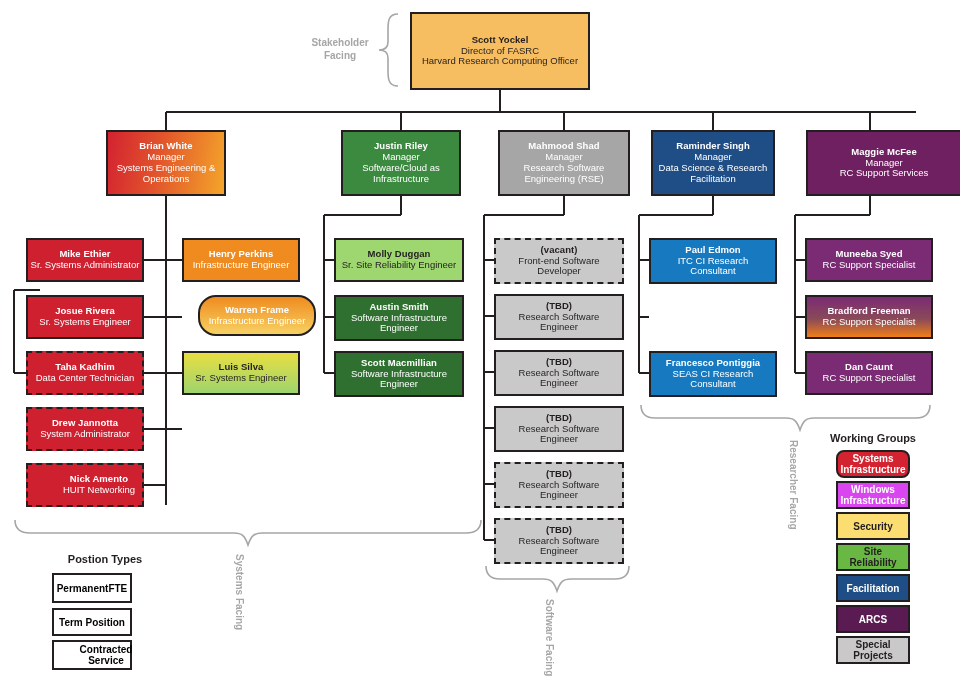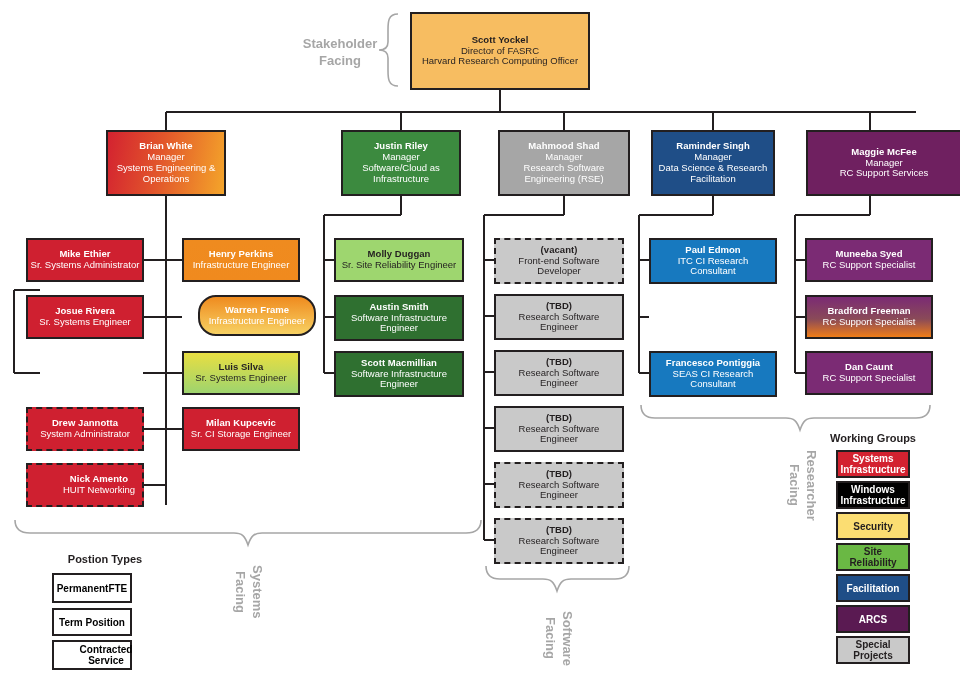--- a/index.html
+++ b/index.html
@@ -46,21 +46,21 @@
   .b-solid  { border-style: solid; }
   .b-dash   { border-style: dashed; border-width: 2.5px; }
   .b-dot    { border-style: dashed; border-width: 2px; padding-left: 28px; }
 
   .txt-white { color: #ffffff; }
   .txt-dark  { color: #231f20; }
 
   .sidelabel {
     position: absolute;
     color: #a6a6a6;
-    font-size: 13px;
+    font-size: 10px;
     font-weight: bold;
     text-align: center;
     z-index: 4;
   }
   .sidelabel.vert {
     writing-mode: vertical-rl;
     text-orientation: mixed;
     line-height: 1.25;
   }
   .legend-title {
@@ -228,44 +228,44 @@
   </div>
 
   <div class="node b-solid txt-white" style="left:26px; top:238px; width:118px; height:44px; background:#cf2030;">
     <div class="nm">Mike Ethier</div>
     <div class="rl">Sr. Systems Administrator</div>
   </div>
   <div class="node b-solid txt-white" style="left:26px; top:295px; width:118px; height:44px; background:#cf2030;">
     <div class="nm">Josue Rivera</div>
     <div class="rl">Sr. Systems Engineer</div>
   </div>
+  <div class="node b-dash txt-white" style="left:26px; top:351px; width:118px; height:44px; background:#cf2030;">
+    <div class="nm">Taha Kadhim</div>
+    <div class="rl">Data Center Technician</div>
+  </div>
   <div class="node b-dash txt-white" style="left:26px; top:407px; width:118px; height:44px; background:#cf2030;">
     <div class="nm">Drew  Jannotta</div>
     <div class="rl">System Administrator</div>
   </div>
   <div class="node b-dot txt-white" style="left:26px; top:463px; width:118px; height:44px; background:#cf2030;">
     <div class="nm">Nick Amento</div>
     <div class="rl">HUIT Networking</div>
   </div>
 
   <div class="node b-solid txt-white" style="left:182px; top:238px; width:118px; height:44px; background:linear-gradient(180deg,#ef8b1f 0%,#f08a1e 100%);">
     <div class="nm">Henry Perkins</div>
     <div class="rl">Infrastructure Engineer</div>
   </div>
   <div class="node b-solid txt-white" style="left:198px; top:295px; width:118px; height:41px; background:linear-gradient(180deg,#ef8b1f 0%,#f7d163 100%);border-radius:18px;">
     <div class="nm">Warren Frame</div>
     <div class="rl">Infrastructure Engineer</div>
   </div>
   <div class="node b-solid txt-dark" style="left:182px; top:351px; width:118px; height:44px; background:linear-gradient(180deg,#e8de42 0%,#9ed46e 100%);">
     <div class="nm">Luis Silva</div>
     <div class="rl">Sr. Systems Engineer</div>
-  </div>
-  <div class="node b-solid txt-white" style="left:182px; top:407px; width:118px; height:44px; background:#cf2030;">
-    <div class="nm">Milan Kupcevic</div>
-    <div class="rl">Sr. CI Storage Engineer</div>
   </div>
 
   <div class="node b-solid txt-dark" style="left:334px; top:238px; width:130px; height:44px; background:#9ed66f;">
     <div class="nm">Molly Duggan</div>
     <div class="rl">Sr. Site Reliability Engineer</div>
   </div>
   <div class="node b-solid txt-white" style="left:334px; top:295px; width:130px; height:46px; background:#2f7030;">
     <div class="nm">Austin Smith</div>
     <div class="rl">Software Infrastructure</div>
     <div class="rl">Engineer</div>
@@ -339,25 +339,25 @@
   <div class="legend-box pt-box b-dash" style="left:52px; top:608px; height:28px; background:#ffffff;">
     <span>Term Position</span>
   </div>
   <div class="legend-box pt-box b-dot" style="left:52px; top:640px; background:#ffffff; flex-direction:column;">
     <span>Contracted</span>
     <span>Service</span>
   </div>
 
   <div class="legend-title" style="left:818px; top:432px; width:110px;">Working Groups</div>
 
-  <div class="legend-box wg-box b-solid" style="left:836px; top:450px; background:#d32230; color:#ffffff; flex-direction:column;">
+  <div class="legend-box wg-box b-solid" style="left:836px; top:450px; background:#d32230; color:#ffffff; flex-direction:column;border-radius:8px;">
     <span>Systems</span>
     <span>Infrastructure</span>
   </div>
-  <div class="legend-box wg-box b-solid" style="left:836px; top:481px; background:#000000; color:#ffffff; flex-direction:column;">
+  <div class="legend-box wg-box b-solid" style="left:836px; top:481px; background:#d946ef; color:#ffffff; flex-direction:column;">
     <span>Windows</span>
     <span>Infrastructure</span>
   </div>
   <div class="legend-box wg-box b-solid" style="left:836px; top:512px; background:#fbdd72; color:#231f20;">
     <span>Security</span>
   </div>
   <div class="legend-box wg-box b-solid" style="left:836px; top:543px; background:#6ab844; color:#231f20; flex-direction:column;">
     <span>Site</span>
     <span>Reliability</span>
   </div>

